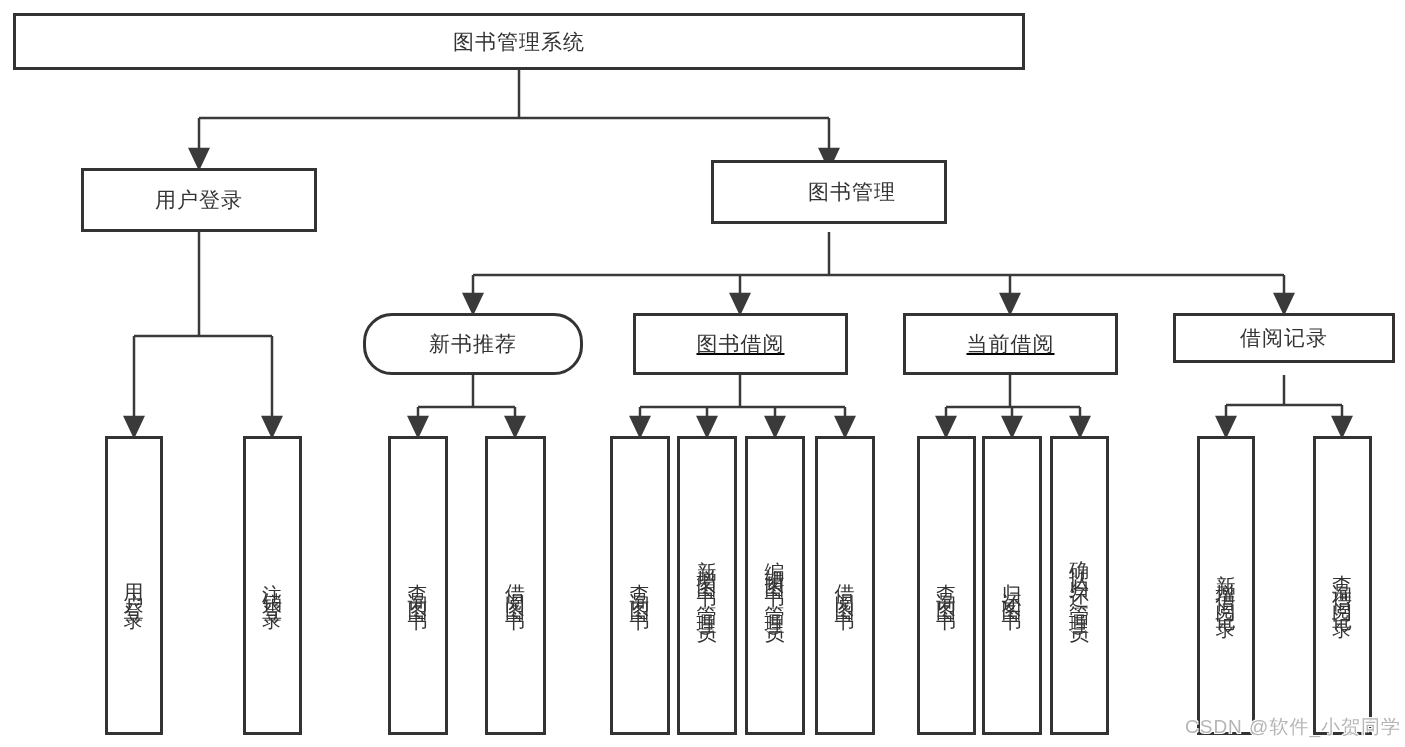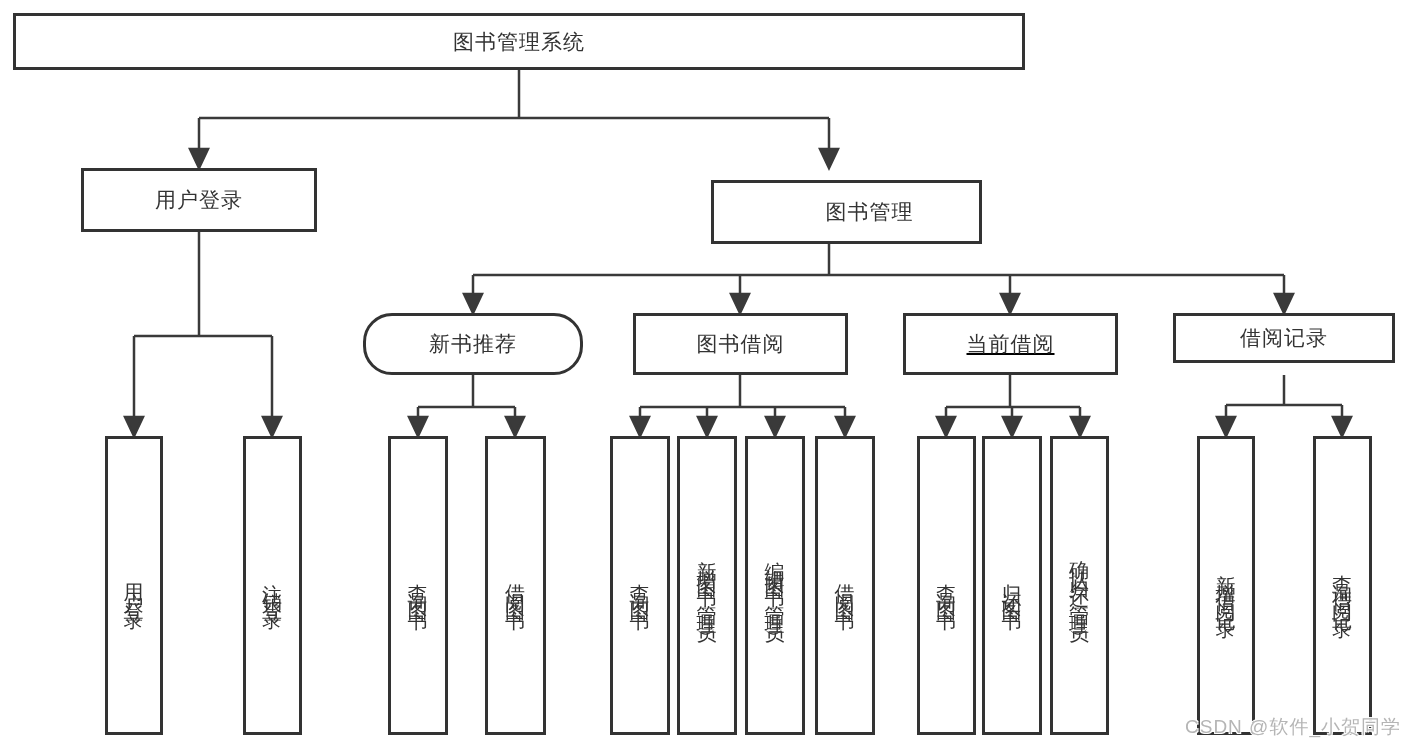--- a/index.html
+++ b/index.html
@@ -95,28 +95,28 @@
     <polygon points="1333,417 1351,417 1342,436"></polygon>
   </svg>
 
   <div class="node" style="left:13px;top:13px;width:1012px;height:57px;">
     <span class="hlabel">图书管理系统</span>
   </div>
 
   <div class="node" style="left:81px;top:168px;width:236px;height:64px;">
     <span class="hlabel">用户登录</span>
   </div>
-  <div class="node" style="left:711px;top:180px;width:271px;height:64px;padding-left:46px;">
+  <div class="node" style="left:711px;top:160px;width:236px;height:64px;padding-left:46px;">
     <span class="hlabel">图书管理</span>
   </div>
 
   <div class="node" style="left:363px;top:313px;width:220px;height:62px;border-radius:29px;">
     <span class="hlabel">新书推荐</span>
   </div>
-  <div class="node" style="left:633px;top:313px;width:215px;height:62px;">
+  <div class="node" style="left:633px;top:313px;width:215px;height:62px;text-decoration:underline;">
     <span class="hlabel">图书借阅</span>
   </div>
   <div class="node" style="left:903px;top:313px;width:215px;height:62px;text-decoration:underline;">
     <span class="hlabel">当前借阅</span>
   </div>
   <div class="node" style="left:1173px;top:313px;width:222px;height:50px;">
     <span class="hlabel">借阅记录</span>
   </div>
 
   <div class="node vnode" style="left:105px;top:436px;width:58px;height:299px;">

